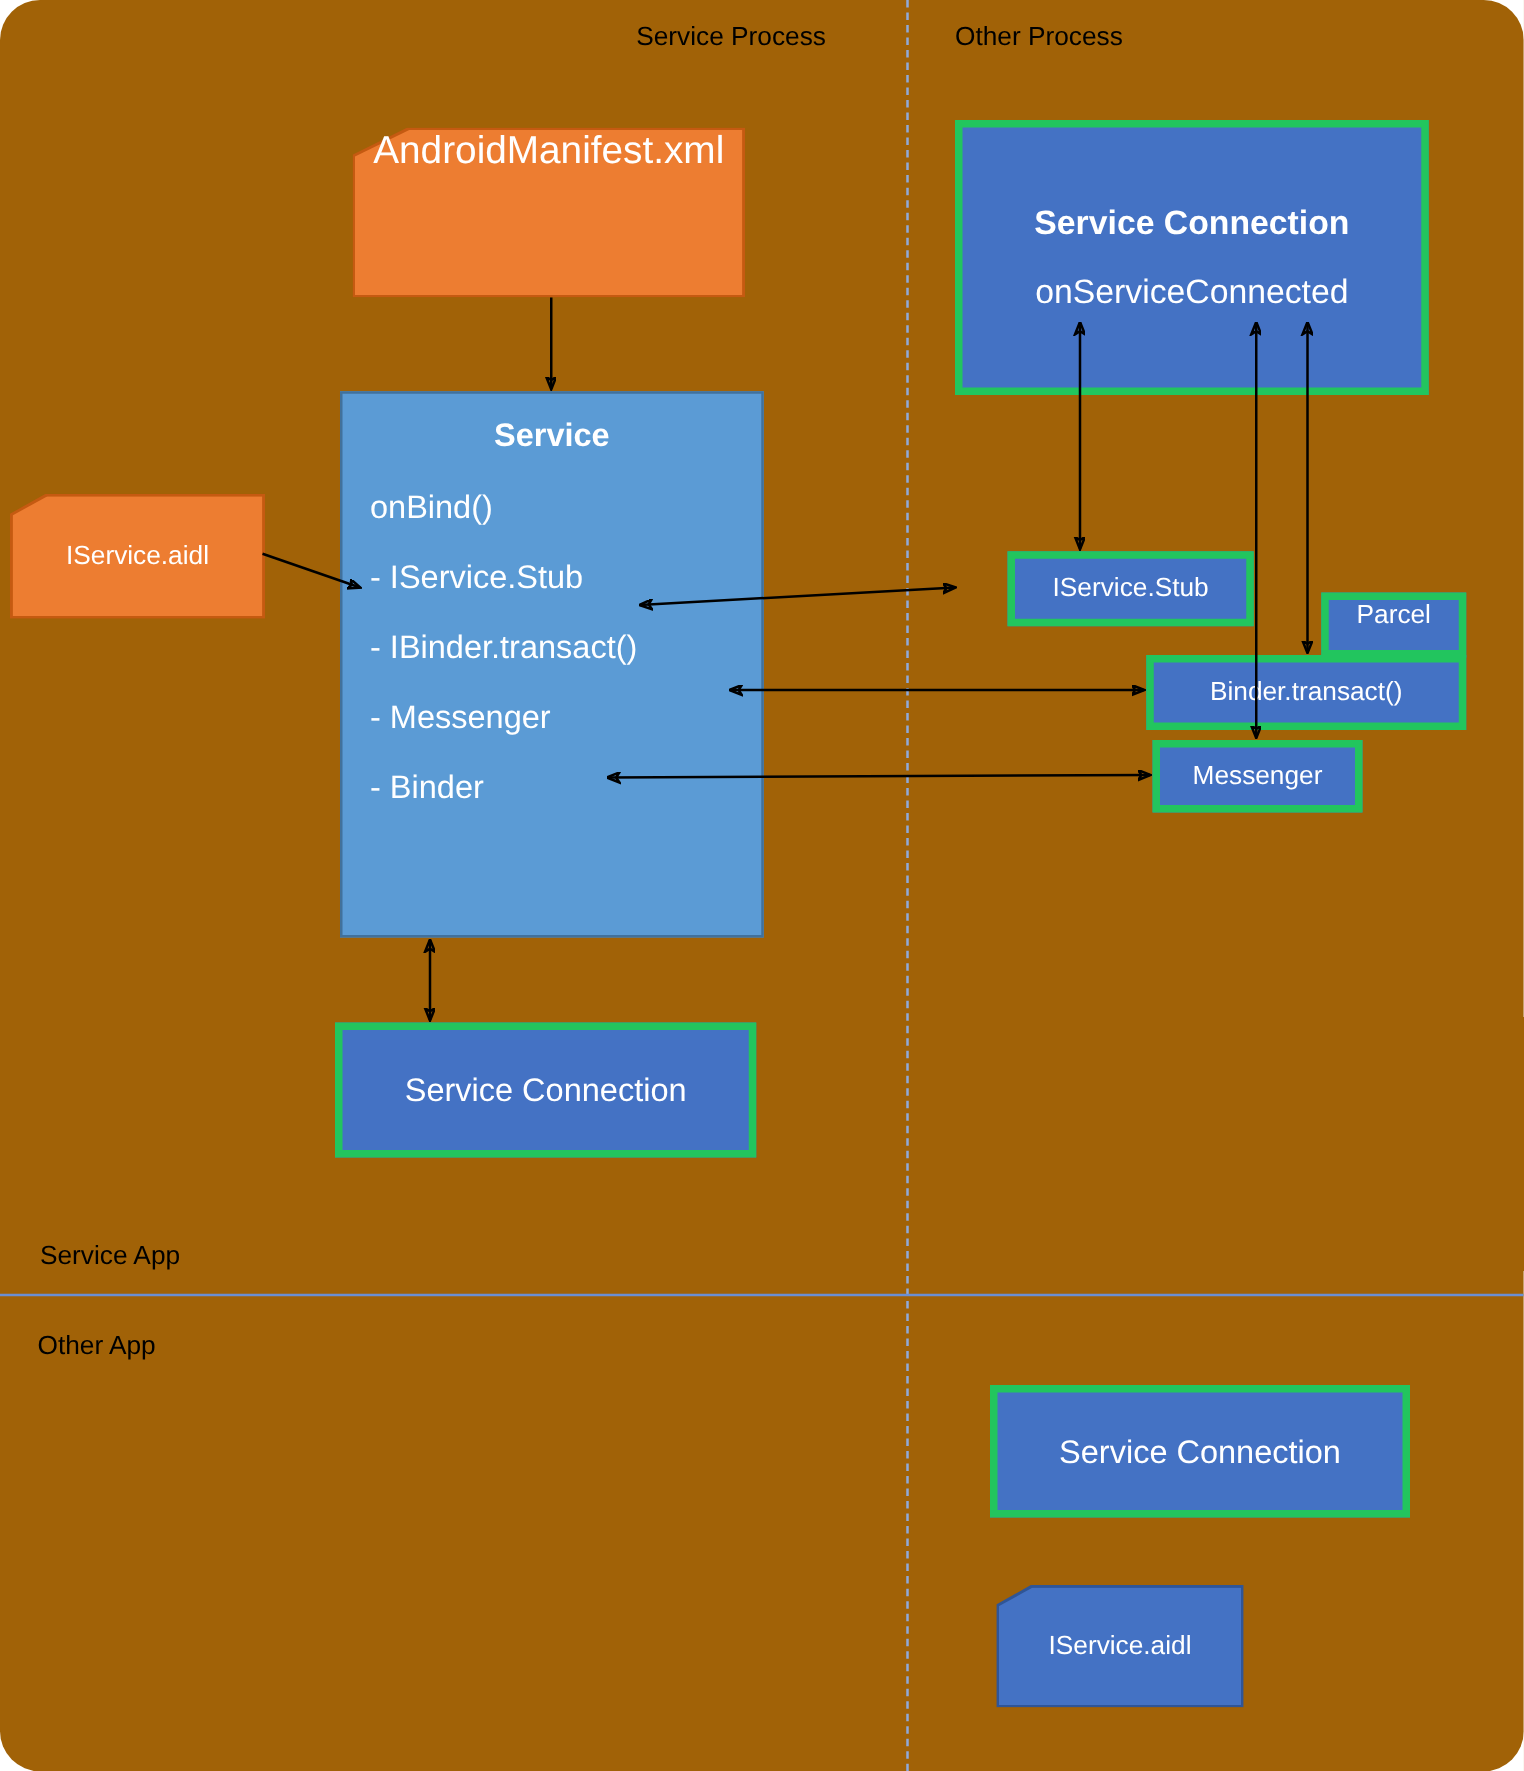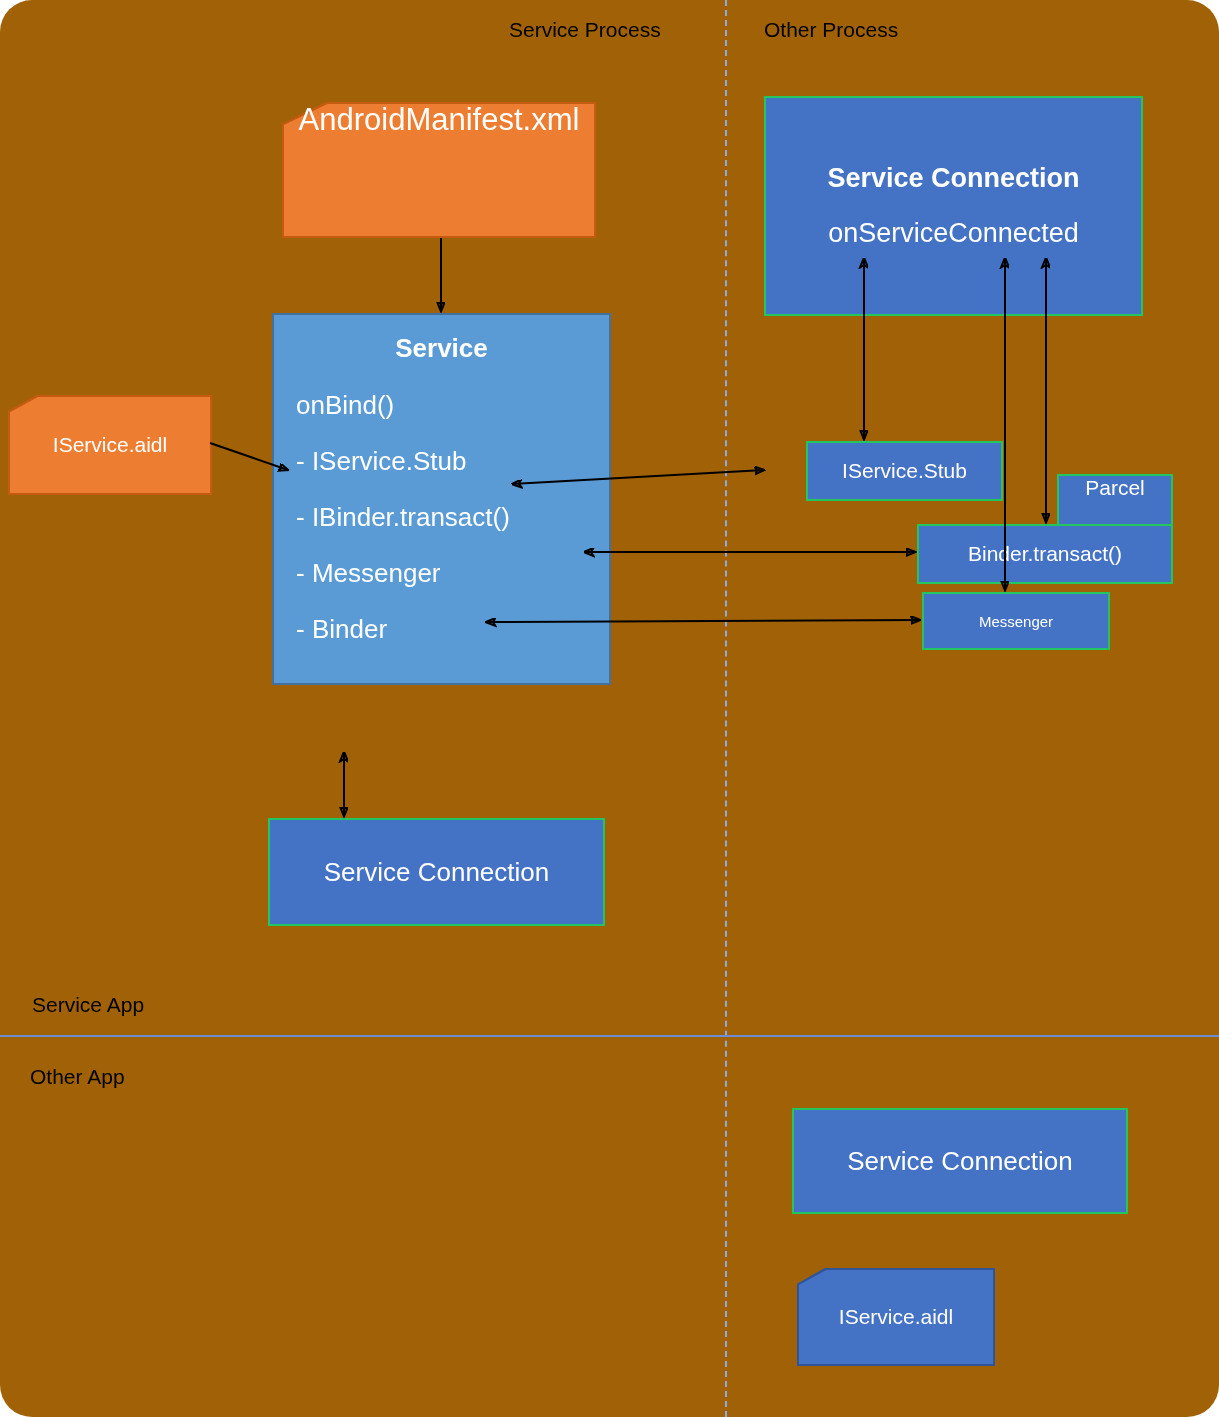--- a/index.html
+++ b/index.html
@@ -62,21 +62,21 @@
     align-items: center;
     overflow: visible;
   }
   .node .line {
     white-space: nowrap;
   }
 
   
   .blue-box {
     background: #4472c4;
-    border: 2px solid #22c55e;
+    border: 6px solid #22c55e;
   }
   
   .lightblue-box {
     background: #5b9bd5;
     border: 2px solid #41719c;
   }
 
   
   .clip-tl {
     border: none;
@@ -109,21 +109,21 @@
     justify-content: center;
     font-size: 21px;
   }
   #node-aidl-bottom {
     left: 797px; top: 1268px; width: 198px; height: 98px;
     justify-content: center;
     font-size: 21px;
   }
 
   #node-service {
-    left: 272px; top: 313px; width: 339px; height: 372px;
+    left: 272px; top: 313px; width: 339px; height: 437px;
     padding: 18px 0 0 0;
     align-items: flex-start;
     font-size: 26px;
   }
   #node-service .title {
     width: 100%;
     text-align: center;
     font-weight: bold;
     font-size: 26px;
     margin-bottom: 26px;
@@ -171,23 +171,23 @@
     font-size: 21px;
     z-index: 2;
   }
   #node-binder-transact {
     left: 917px; top: 524px; width: 256px; height: 60px;
     justify-content: center;
     font-size: 21px;
     z-index: 3;
   }
   #node-messenger {
-    left: 922px; top: 592px; width: 188px; height: 58px;
-    justify-content: center;
-    font-size: 15px;
+    left: 922px; top: 592px; width: 168px; height: 58px;
+    justify-content: center;
+    font-size: 21px;
     z-index: 4;
   }
 
   
   #arrows {
     position: absolute;
     left: 0; top: 0;
     width: 1219px; height: 1417px;
     pointer-events: none;
     z-index: 5;

